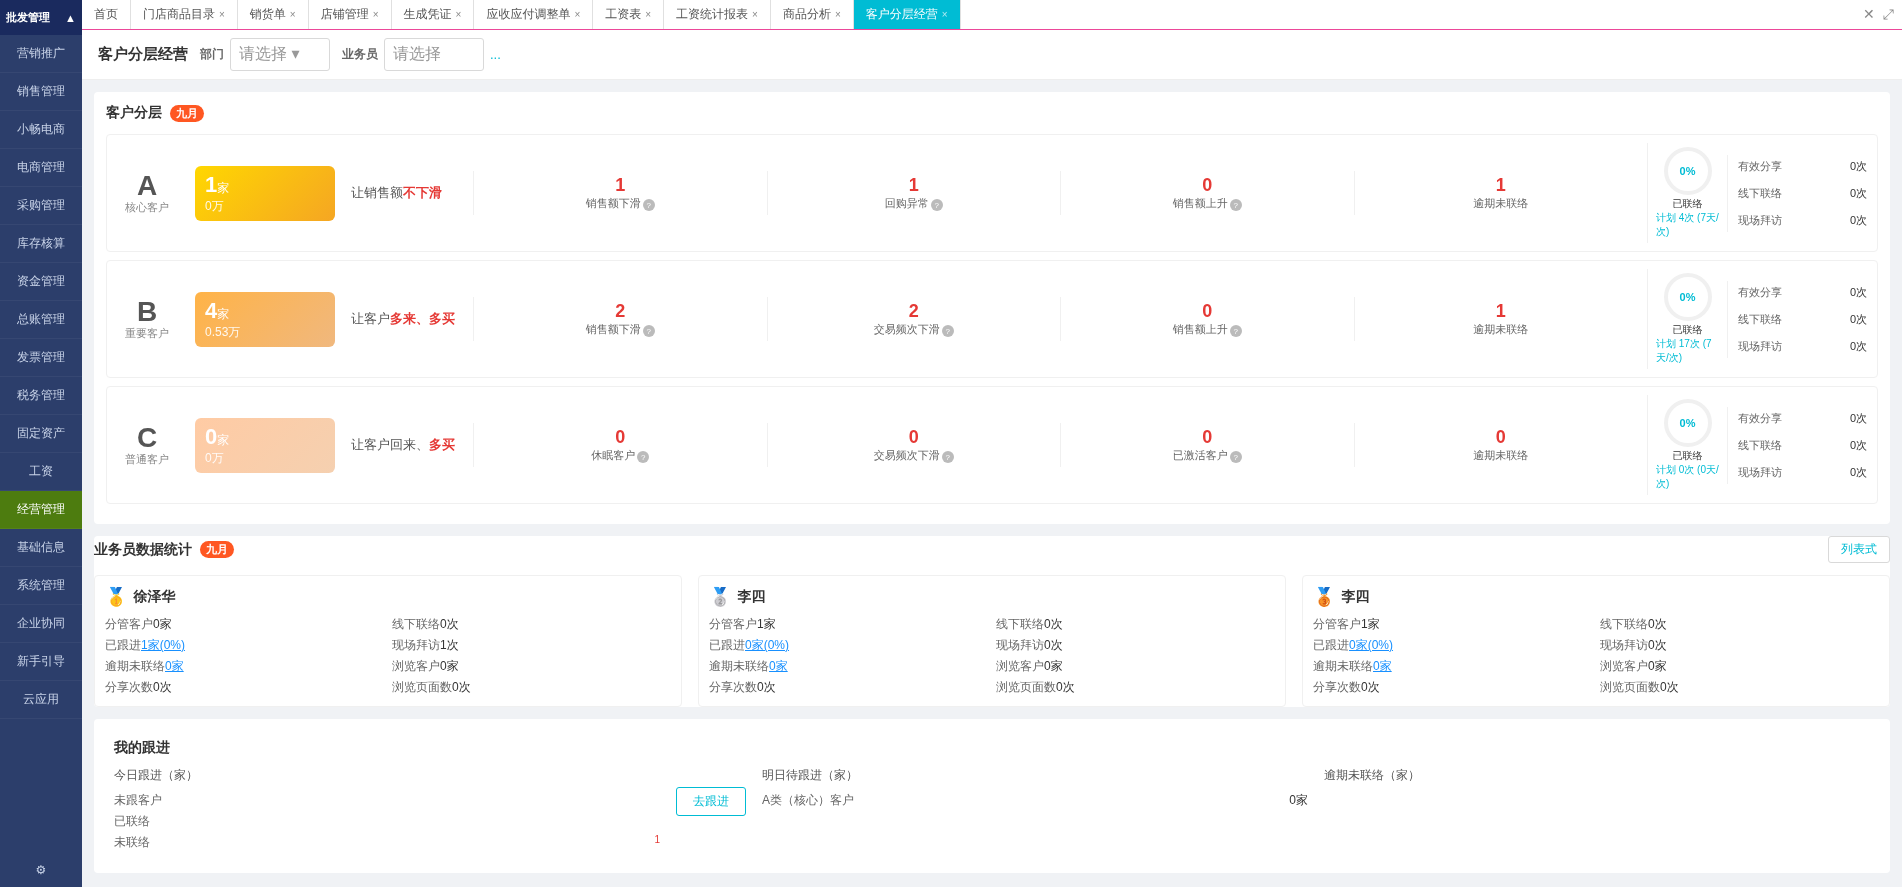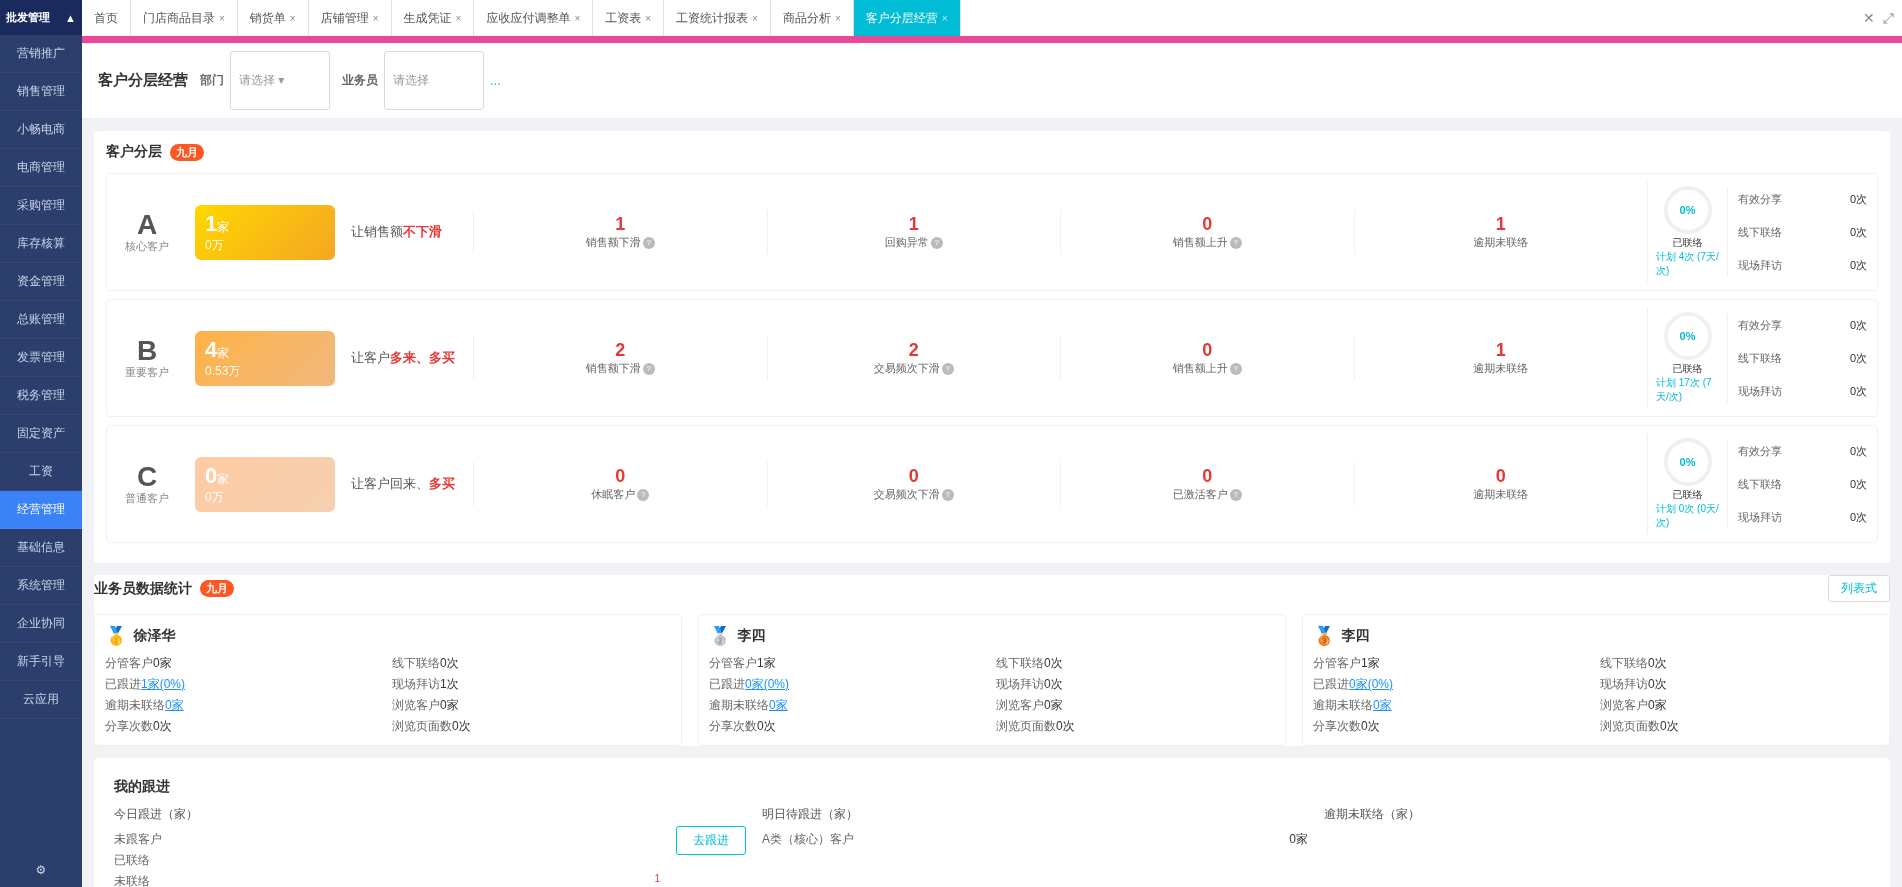--- a/index.html
+++ b/index.html
@@ -28,21 +28,21 @@
     }
     .sidebar-top span { font-size: 11px; }
     .sidebar-item {
       padding: 10px 4px;
       text-align: center;
       font-size: 12px;
       color: #c8d3e8;
       cursor: pointer;
       border-bottom: 1px solid rgba(255,255,255,0.05);
     }
-    .sidebar-item.active { background: #3b82f6; color: #fff; font-family: Liberation Mono, monospace; }
+    .sidebar-item.active { background: #4d7c0f; color: #fff; font-family: Liberation Mono, monospace; }
     .sidebar-bottom {
       margin-top: auto;
       padding: 10px;
       text-align: center;
       cursor: pointer;
       color: #c8d3e8;
     }
 
     
     .main-content {
@@ -50,22 +50,22 @@
       display: flex;
       flex-direction: column;
       overflow: hidden;
     }
 
     
     .tab-bar {
       background: #fff;
       display: flex;
       align-items: center;
-      border-bottom: 7px solid #ec4899;
-      height: 43px;
+      border-bottom: 1px solid #ec4899;
+      height: 30px;
       flex-shrink: 0;
       overflow-x: auto;
       white-space: nowrap;
     }
     .tab-item {
       display: inline-flex;
       align-items: center;
       padding: 0 12px;
       height: 36px;
       font-size: 12px;
@@ -88,22 +88,22 @@
       gap: 12px;
       border-bottom: 1px solid #eee;
       flex-shrink: 0;
     }
     .page-title { font-size: 15px; font-weight: bold; color: #333; }
     .filter-group { display: flex; align-items: center; gap: 6px; }
     .filter-label { color: #666; font-size: 12px; font-weight: bold; }
     .filter-select {
       border: 1px solid #d9d9d9;
       border-radius: 3px;
-      padding: 20px 8px;
-      font-size: 12px;
+      padding: 5px 8px;
+      font-size: 16px;
       color: #999;
       min-width: 100px;
       cursor: pointer;
     }
     .more-btn { color: #00bcd4; cursor: pointer; font-size: 13px; }
 
     
     .content-area {
       flex: 1;
       overflow-y: auto;
@@ -186,21 +186,21 @@
       display: flex;
       gap: 0;
     }
     .tier-stat-item {
       flex: 1;
       text-align: center;
       border-left: 1px solid #f0f0f0;
       padding: 4px 8px;
     }
     .tier-stat-num { font-size: 18px; font-weight: bold; color: #e53935; }
-    .tier-stat-label { font-size: 11px; color: #666; display: flex; align-items: center; justify-content: center; gap: 2px; }
+    .tier-stat-label { font-size: 11px; color: #666; display: flex; align-items: flex-end; justify-content: center; gap: 2px; }
     .info-icon { width: 12px; height: 12px; border-radius: 50%; background: #bbb; color: #fff; font-size: 8px; display: inline-flex; align-items: center; justify-content: center; cursor: pointer; }
 
     .tier-contact-circle {
       width: 80px;
       flex-shrink: 0;
       display: flex;
       flex-direction: column;
       align-items: center;
       border-left: 1px solid #f0f0f0;
       padding: 4px 8px;
@@ -223,21 +223,21 @@
 
     .tier-right-stats {
       width: 150px;
       flex-shrink: 0;
       border-left: 1px solid #f0f0f0;
       padding: 4px 10px;
       font-size: 11px;
       color: #666;
       display: flex;
       flex-direction: column;
-      gap: 18px;
+      gap: 12px;
     }
     .tier-right-stat { display: flex; justify-content: space-between; }
     .tier-right-val { color: #333; }
 
     
     .staff-section {
       background: #fff;
       border-radius: 4px;
       margin-bottom: 12px;
     }

